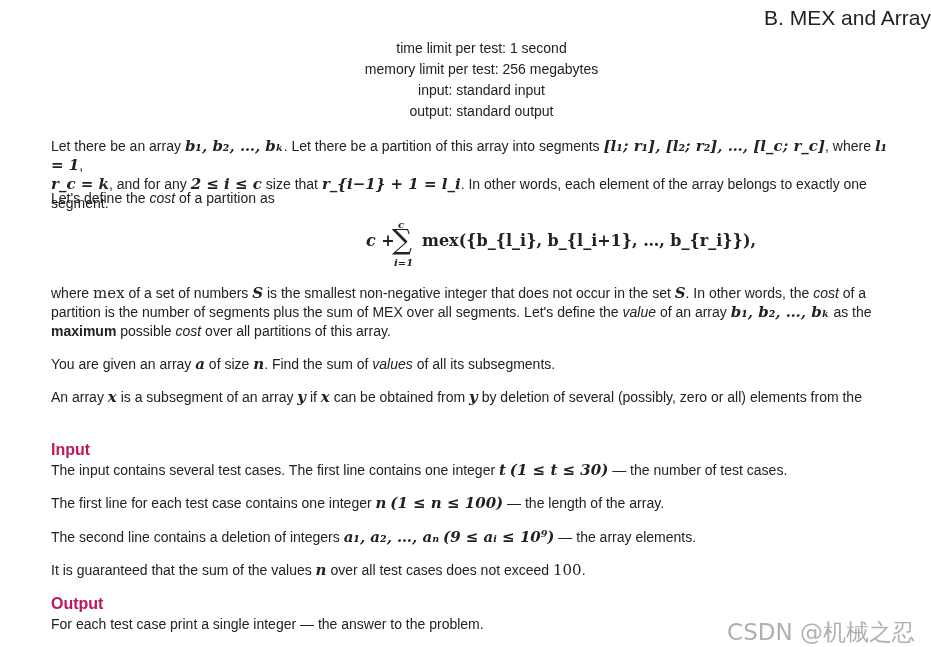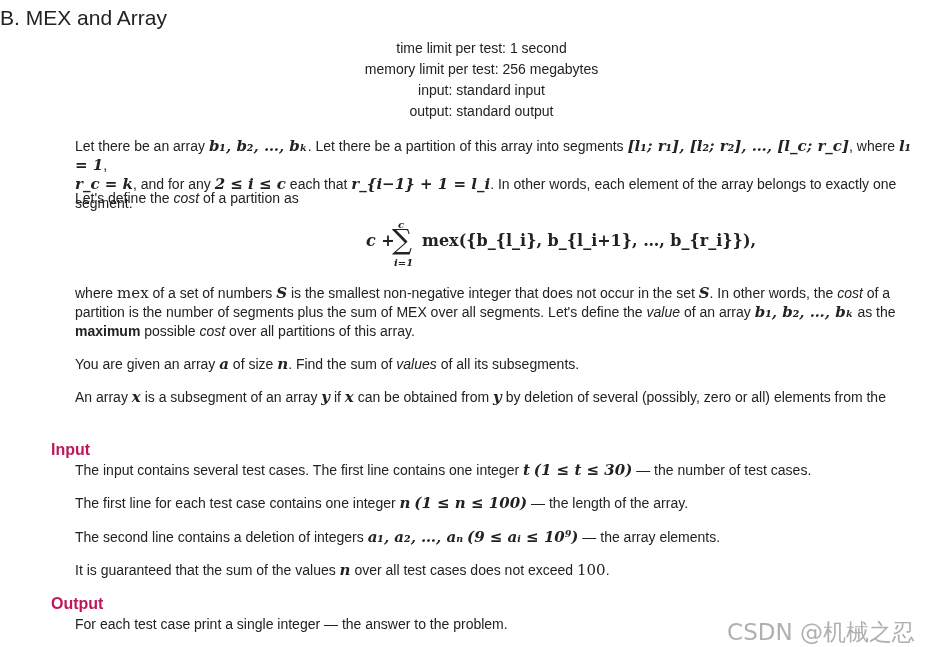--- a/index.html
+++ b/index.html
@@ -3,29 +3,29 @@
   <meta charset="utf-8">
   <style>
     html, body { margin: 0; padding: 0; background: #ffffff; }
     body {
       width: 931px; height: 647px; overflow: hidden; position: relative;
       font-family: "Liberation Sans", sans-serif; color: #222222;
       font-size: 14px;
     }
     .title {
       position: absolute; left: 0; width: 931px; top: 6px;
-      text-align: left; font-size: 21px; color: #222;
+      text-align: right; font-size: 21px; color: #222;
     }
     .meta {
       position: absolute; left: 16px; width: 931px; text-align: center;
       font-size: 14px; line-height: 21px; color: #222;
     }
     .para {
       position: absolute; left: 51px; width: 840px;
-      font-size: 14px; line-height: 19px; color: #222; margin-left: 24px;
+      font-size: 14px; line-height: 19px; color: #222;
     }
     .m { font-family: "DejaVu Serif", "Liberation Serif", serif; font-style: italic; font-weight: bold; font-size: 15px; }
     .mr { font-family: "DejaVu Serif", "Liberation Serif", serif; font-weight: normal; font-size: 15px; font-style: normal; }
     .sec {
       position: absolute; left: 51px; font-weight: bold; font-size: 16px; color: #be185d;
     }
     .formula {
       position: absolute; left: 366px; top: 219px; height: 50px;
       font-family: "DejaVu Serif", "Liberation Serif", serif; font-weight: bold; font-size: 16px;
     }
@@ -43,21 +43,21 @@
 <div>
   <div class="title">B. MEX and Array</div>
   <div class="meta" style="top:38px">time limit per test: 1 second</div>
   <div class="meta" style="top:59px">memory limit per test: 256 megabytes</div>
   <div class="meta" style="top:80px">input: standard input</div>
   <div class="meta" style="top:101px">output: standard output</div>
 </div>
 
 <div class="para" style="top:137px">
   <span>Let there be an array </span><span class="m">b₁, b₂, …, bₖ</span><span>. Let there be a partition of this array into segments </span><span class="m">[l₁; r₁], [l₂; r₂], …, [l_c; r_c]</span><span>, where </span><span class="m">l₁ = 1</span><span>,</span><br>
-  <span class="m">r_c = k</span><span>, and for any </span><span class="m">2 ≤ i ≤ c</span><span> each that </span><span class="m">r_{i−1} + 1 = l_i</span><span>. In other words, each element of the array belongs to exactly one segment.</span>
+  <span class="m">r_c = k</span><span>, and for any </span><span class="m">2 ≤ i ≤ c</span><span> size that </span><span class="m">r_{i−1} + 1 = l_i</span><span>. In other words, each element of the array belongs to exactly one segment.</span>
 </div>
 
 <div class="para" style="top:189px">
   <span>Let's define the </span><em>cost</em><span> of a partition as</span>
 </div>
 
 <div class="formula">
   <span class="part" style="left:0;top:12px;font-style:italic">c +</span>
   <span class="part lim" style="left:32px;top:0px">c</span>
   <span class="part sigma" style="left:26px;top:4px">∑</span>

